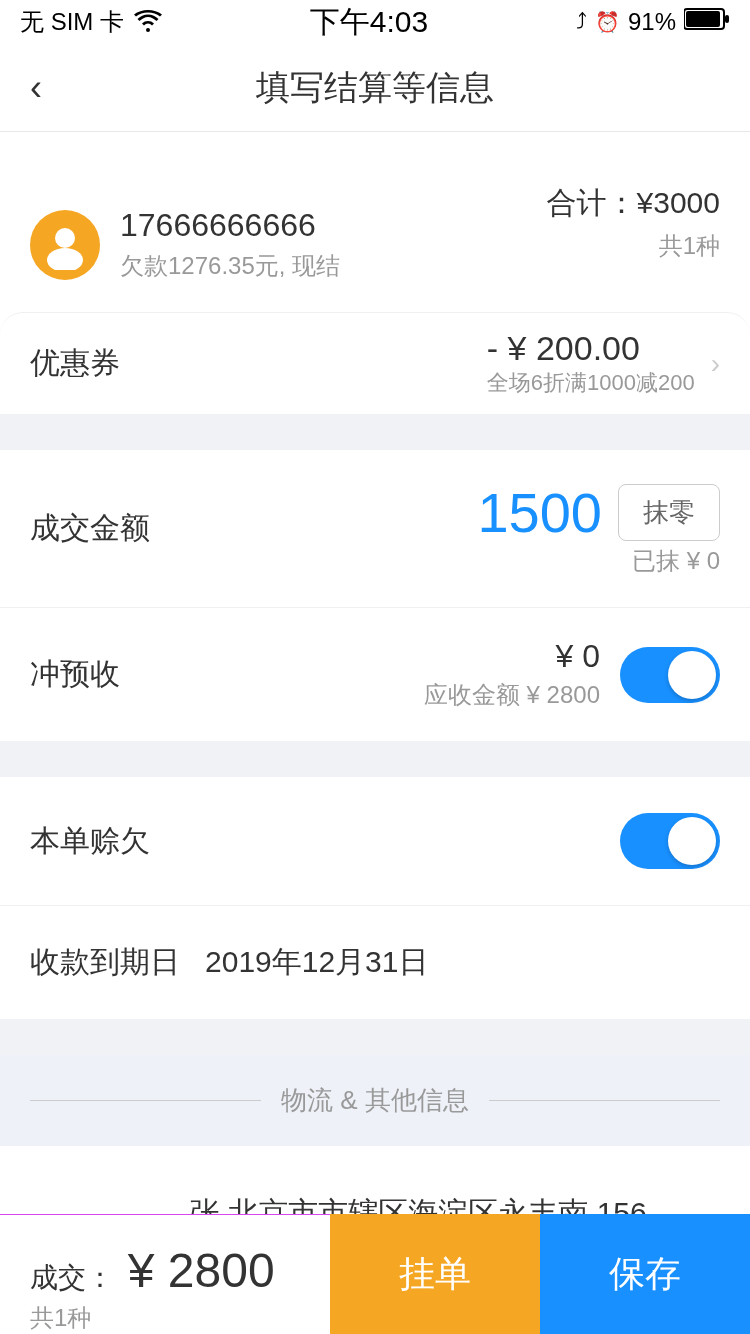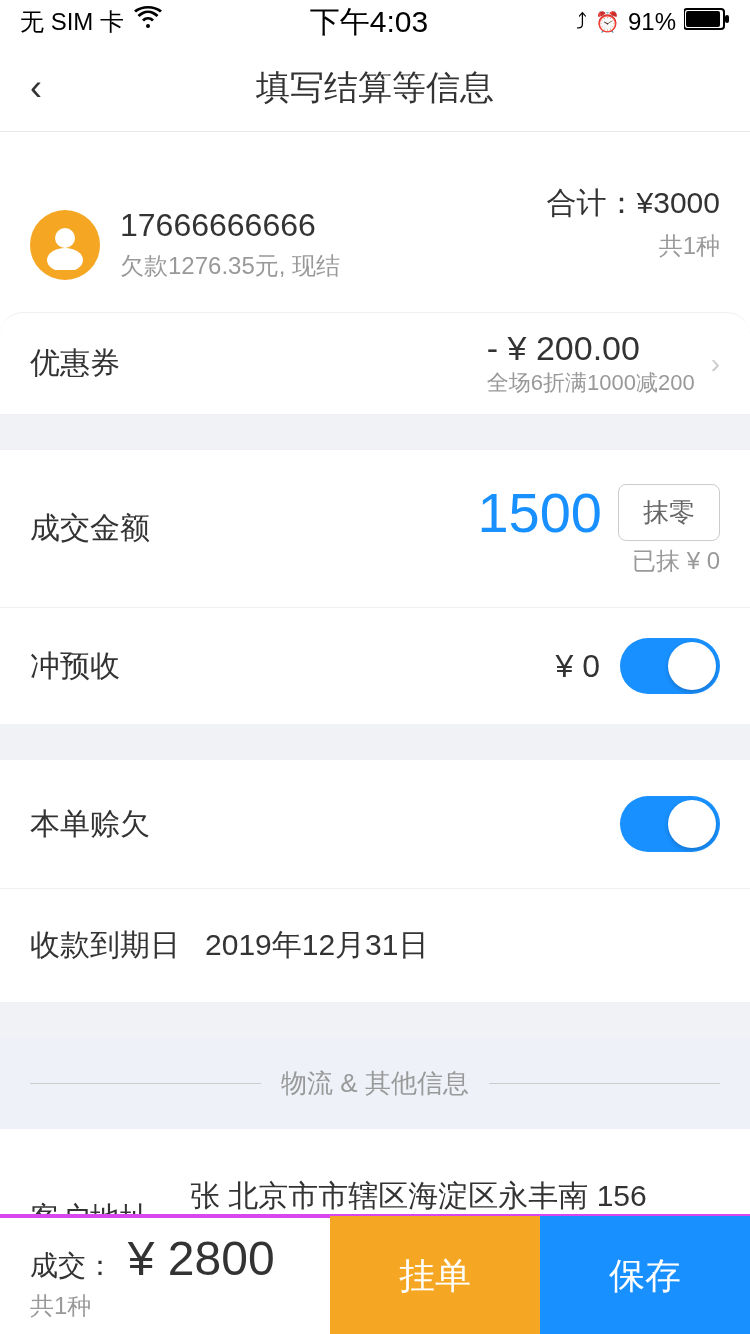--- a/index.html
+++ b/index.html
@@ -18,21 +18,21 @@
       width: 750px;
       height: 44px;
       background: #fff;
       display: flex;
       align-items: center;
       justify-content: space-between;
       padding: 0 20px;
       font-size: 24px;
       color: #000;
     }
-    .status-left { display: flex; align-items: flex-start; gap: 10px; }
+    .status-left { display: flex; align-items: flex-end; gap: 10px; }
     .status-center { font-size: 30px; font-weight: 500; }
     .status-right { display: flex; align-items: center; gap: 8px; font-size: 24px; }
 
     
     .nav-bar {
       width: 750px;
       height: 88px;
       background: #fff;
       display: flex;
       align-items: center;
@@ -303,22 +303,22 @@
 
     
     .bottom-bar {
       position: fixed;
       bottom: 0;
       left: 0;
       width: 750px;
       height: 120px;
       background: #fff;
       display: flex;
-      align-items: center;
-      border-top: 4px solid #d946ef;
+      align-items: flex-end;
+      border-top: 1px solid #d946ef;
     }
     .bottom-summary {
       flex: 1;
       padding: 0 30px;
     }
     .bottom-deal {
       font-size: 28px;
       color: #333;
     }
     .bottom-deal-amount {
@@ -438,20 +438,21 @@
           <div class="deal-amount-sub">已抹  ¥ 0</div>
         </div>
       </div>
     </div>
 
     <div class="form-row">
       <span class="form-label">冲预收</span>
       <div class="prepay-right">
         <div class="prepay-amount-col">
           <div class="prepay-amount">¥ 0</div>
+          <div class="prepay-receivable">应收金额 ¥ 2800</div>
         </div>
         <div class="toggle">
           <div class="toggle-knob"></div>
         </div>
       </div>
     </div>
   </div>
 
   <div class="section-divider"></div>
 

